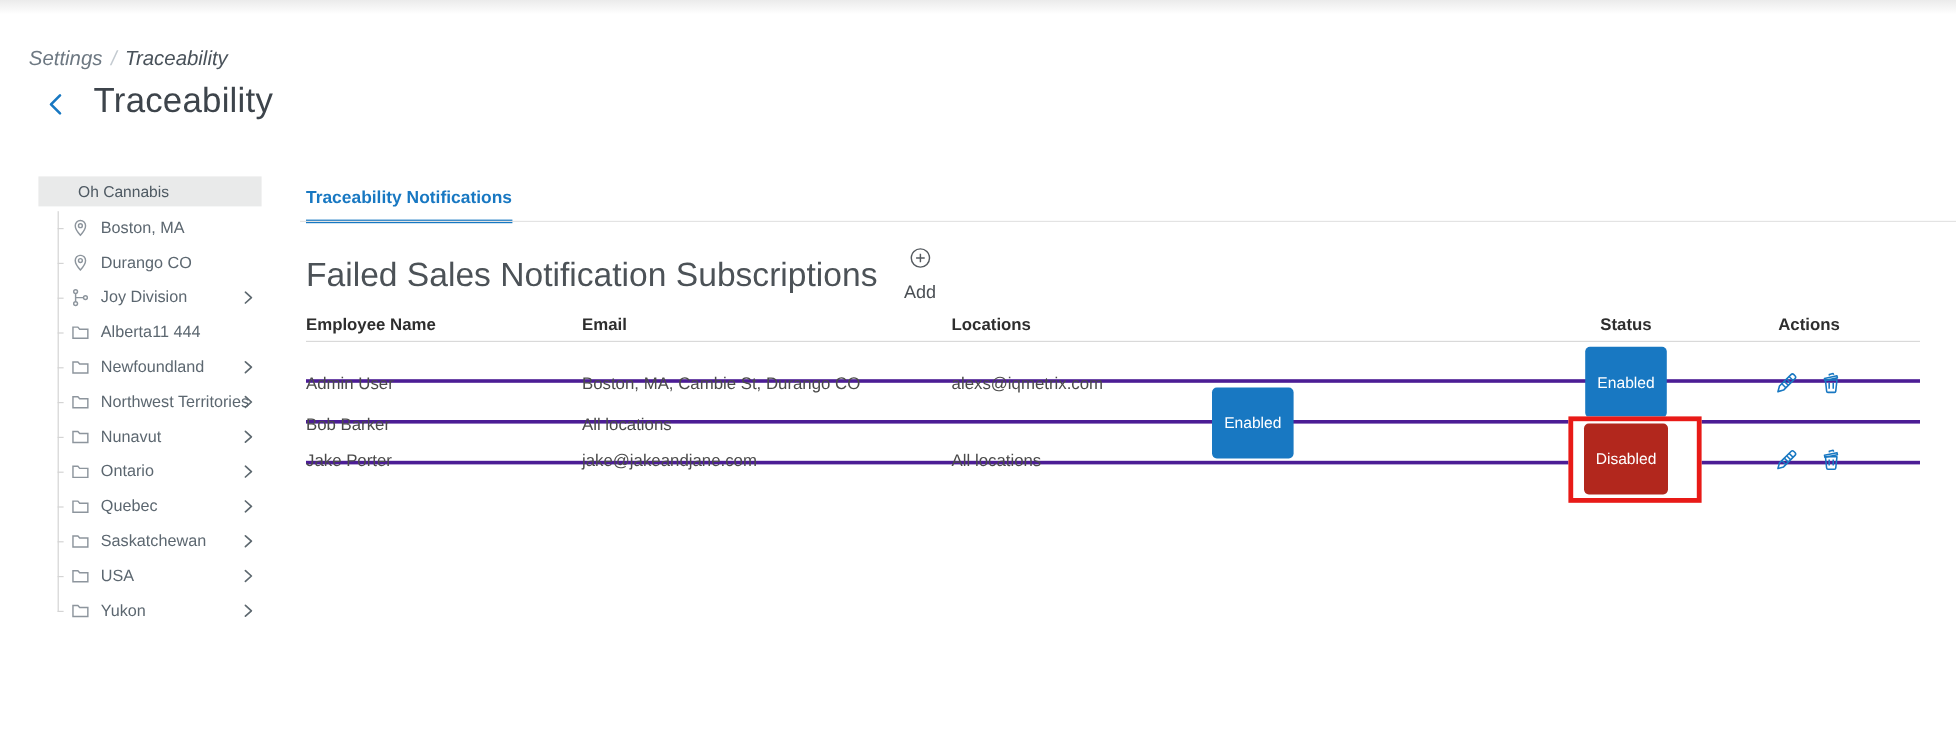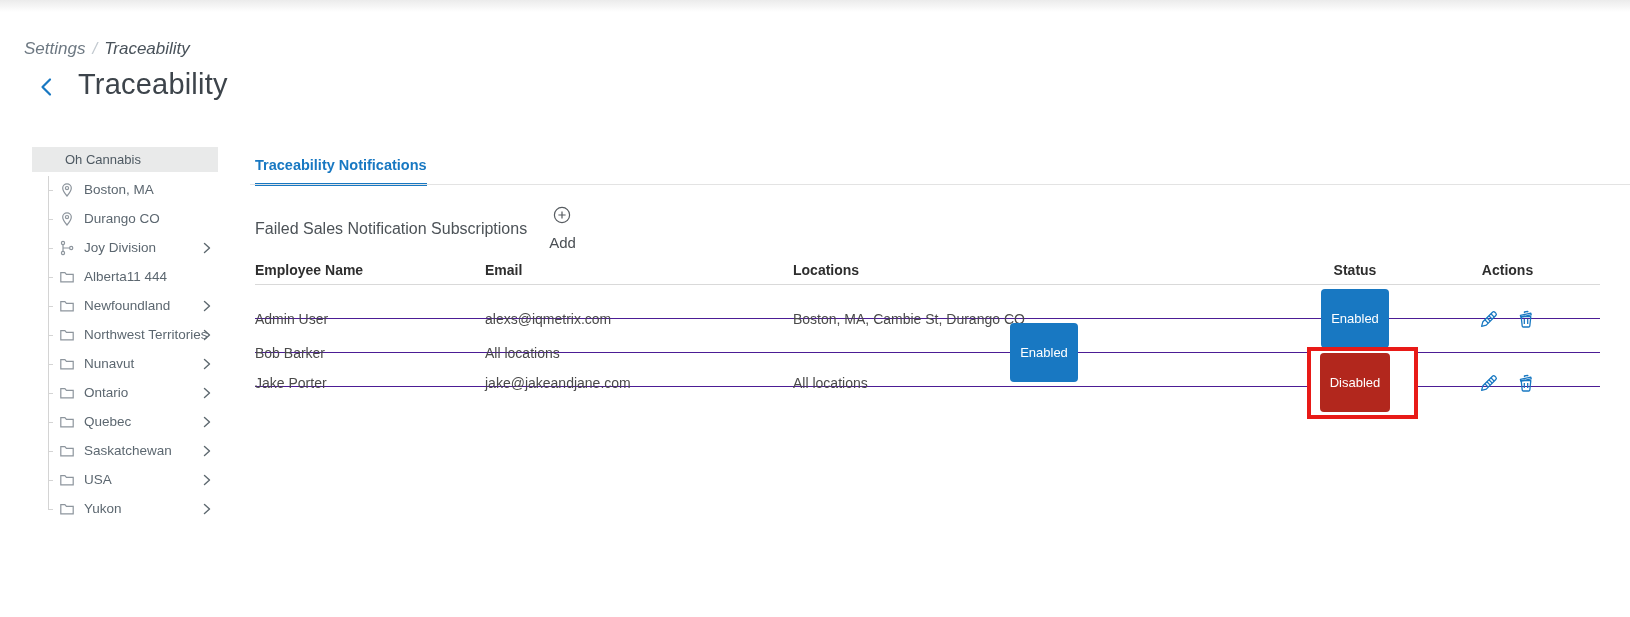--- a/index.html
+++ b/index.html
@@ -63,39 +63,39 @@
     display: inline-block; margin-left: 5px; padding-bottom: 10px;
     color: var(--accent_blue); font-size: 14.5px; font-weight: 700;
     border-bottom: 3px solid var(--accent_blue); cursor: pointer;
   }
   .tabline { position: absolute; left: 250px; top: 184px; right: 0; height: 1px; background: #e3e3e3; }
   
   .section-head {
     position: absolute; left: 255px; top: 206px;
     display: flex; align-items: center;
   }
-  .section-title { font-size: 16px; font-weight: 400; color: #4c5257; }
+  .section-title { font-size: 28px; font-weight: 400; color: #4c5257; }
   .add-btn {
     display: flex; align-items: center; gap: 7px; margin-left: 22px;
     color: #4a4f54; font-size: 15px; cursor: pointer; flex-direction: column;
   }
   .add-btn svg { width: 18px; height: 18px; color: #565b60; }
   
   .table { position: absolute; left: 255px; top: 256px; width: 1345px; }
   .thead, .trow {
     display: grid;
     grid-template-columns: 230px 308px 502px 120px 185px;
     align-items: center;
   }
   .thead {
     height: 29px; border-bottom: 1px solid #d9d9d9;
     font-size: 14px; font-weight: 700; color: #2e2e2e;
   }
   .trow {
-    height: 34px; border-bottom: 1px solid #4c1d95;
+    height: 34px; border-bottom: 3px solid #4c1d95;
     font-size: 14px; color: #4a4a4a;
   }
   .c-status { text-align: center; }
   .c-actions { text-align: center; }
   .badge-outer {
     position: relative; display: inline-block; z-index: 2;
     border: 4px solid transparent;
   }
   .badge-outer[data-highlighted="true"] {
     border-color: var(--annotation_red);
@@ -338,22 +338,22 @@
     <span>Employee Name</span>
     <span>Email</span>
     <span>Locations</span>
     <span class="c-status">Status</span>
     <span class="c-actions">Actions</span>
   </div>
   <div>
 
       <div class="trow">
         <span>Admin User</span>
+        <span>Boston, MA, Cambie St, Durango CO</span>
         <span>alexs@iqmetrix.com</span>
-        <span>Boston, MA, Cambie St, Durango CO</span>
         <span class="c-status">
           <span class="badge-outer" data-status="Enabled" data-highlighted="false">
             <span class="badge">Enabled</span>
           </span>
         </span>
         <span class="c-actions">
           <span class="action-btn">
             <span>
               <svg viewBox="0 0 20 20" fill="none" stroke="currentColor" stroke-width="1.3" stroke-linejoin="round">
                 <path d="M2.6 17.4l1.3-4.7 9.6-9.5a1.7 1.7 0 0 1 2.4 0l.9.9a1.7 1.7 0 0 1 0 2.4l-9.5 9.6z"></path>

